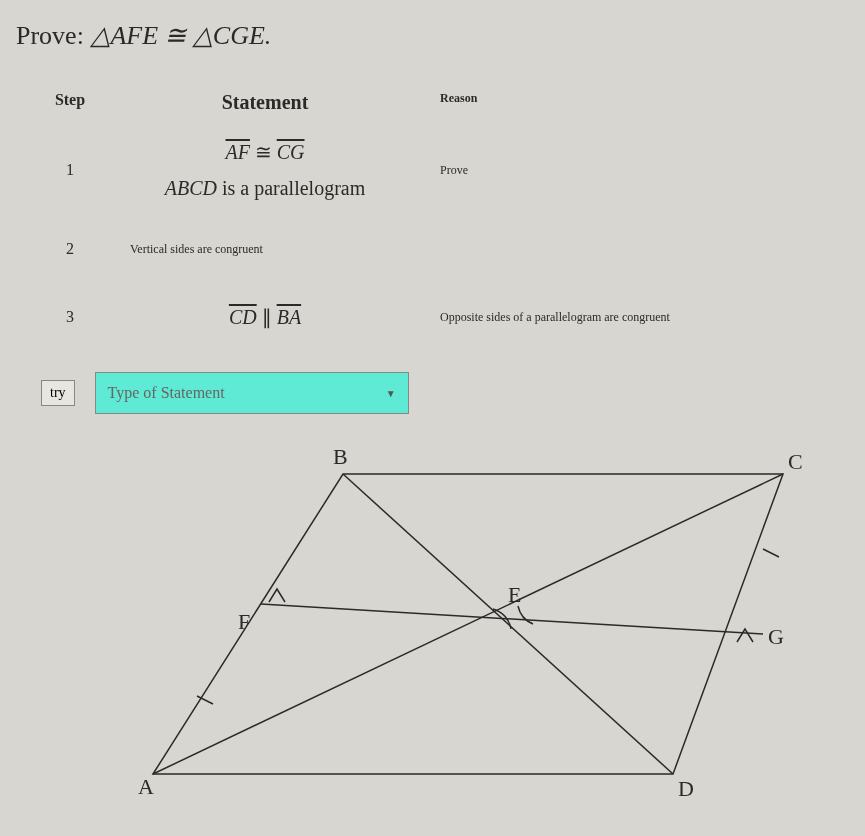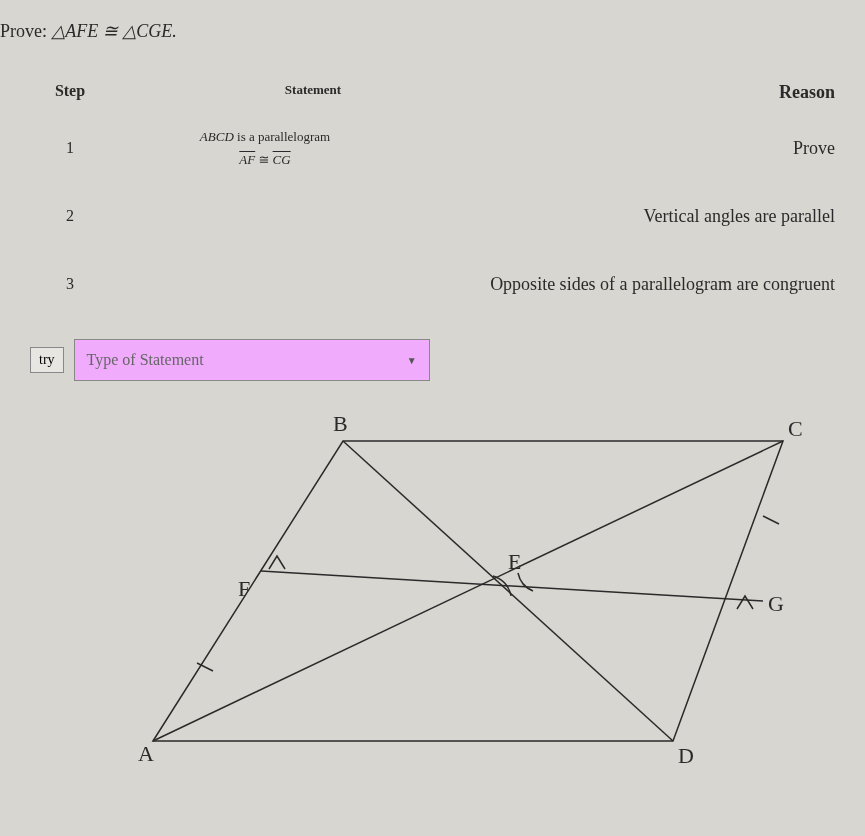--- a/index.html
+++ b/index.html
@@ -9,89 +9,89 @@
     }
     body {
       font-family: Georgia, 'Times New Roman', serif;
       background: #d8d6d0;
       width: 865px;
       height: 836px;
       padding: 20px 0 0 0;
       color: #2a2a2a;
     }
     .prove-line {
-      font-size: 18px;
+      font-size: 26px;
       margin-bottom: 40px;
-      padding-left: 0;
+      padding-left: 16px;
     }
     .proof-table {
       padding: 0 30px;
       margin-bottom: 30px;
     }
     .header-row {
       display: flex;
       font-weight: bold;
       font-size: 18px;
       margin-bottom: 20px;
-      gap: 48px;
     }
     .proof-row {
       display: flex;
       align-items: center;
       margin-bottom: 18px;
       min-height: 50px;
     }
     .col-step {
       width: 80px;
       text-align: center;
       font-size: 16px;
     }
     .col-statement {
       width: 310px;
       text-align: center;
-      font-size: 13px;
+      font-size: 20px;
     }
     .col-reason {
       flex: 1;
-      text-align: right;
-      font-size: 18px;
+      text-align: left;
+      font-size: 12px;
       padding-left: 20px;
     }
     .statement-block {
       line-height: 1.8;
     }
     .overline {
       text-decoration: overline;
       font-style: italic;
     }
     .math-it {
       font-style: italic;
     }
     .try-row {
       display: flex;
       align-items: center;
-      gap: 10px;
+      gap: 20px;
       padding-left: 30px;
       margin-top: 10px;
+      margin-left: 11px;
     }
     .try-btn {
       border: 1px solid #888;
       background: #e8e6e0;
       padding: 4px 8px;
       font-size: 14px;
       font-family: inherit;
       cursor: pointer;
     }
     .type-dropdown {
       border: 1px solid #888;
-      background: #f0abfc;
+      background: #5eead4;
       padding: 11px 12px;
       font-size: 16px;
       font-family: inherit;
-      width: 356px;
+      width: 314px;
       display: flex;
       justify-content: space-between;
       align-items: center;
       cursor: pointer;
       color: #666;
     }
     .dropdown-caret {
       font-size: 10px;
       color: #555;
     }
@@ -125,36 +125,39 @@
   <div class="header-row">
     <div class="col-step">Step</div>
     <div class="col-statement">Statement</div>
     <div class="col-reason">Reason</div>
   </div>
 
   <div class="proof-row">
     <div class="col-step">1</div>
     <div class="col-statement statement-block">
       <div>
-        <span class="math-it">ABCD</span><span> is a parallelogram</span>
+        <span class="overline">AF</span><span> ≅ </span><span class="overline">CG</span>
       </div>
       <div>
-        <span class="overline">AF</span><span> ≅ </span><span class="overline">CG</span>
+        <span class="math-it">ABCD</span><span> is a parallelogram</span>
       </div>
     </div>
     <div class="col-reason">Prove</div>
   </div>
 
   <div class="proof-row">
     <div class="col-step">2</div>
-    <div class="col-reason">Vertical angles are parallel</div>
+    <div class="col-reason">Vertical sides are congruent</div>
   </div>
 
   <div class="proof-row">
     <div class="col-step">3</div>
+    <div class="col-statement">
+      <span class="overline">CD</span><span> ∥ </span><span class="overline">BA</span>
+    </div>
     <div class="col-reason">Opposite sides of a parallelogram are congruent</div>
   </div>
 </div>
 
 <div class="try-row">
   <button class="try-btn">try</button>
   <div class="type-dropdown">
     <span>Type of Statement</span>
     <span class="dropdown-caret">▼</span>
   </div>

